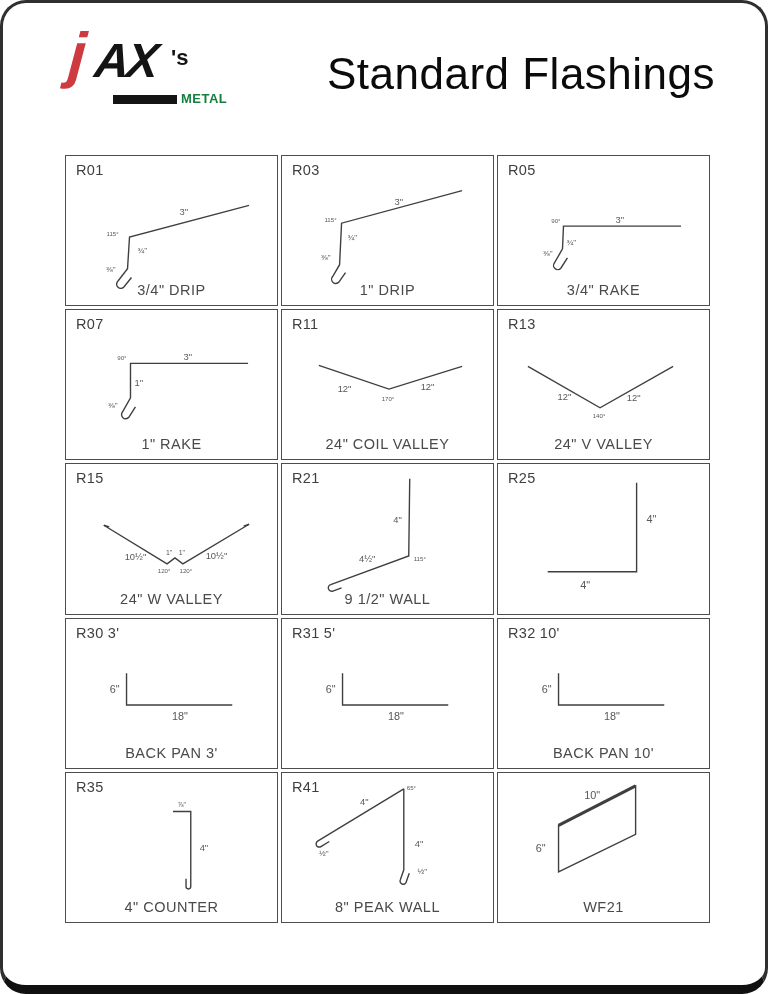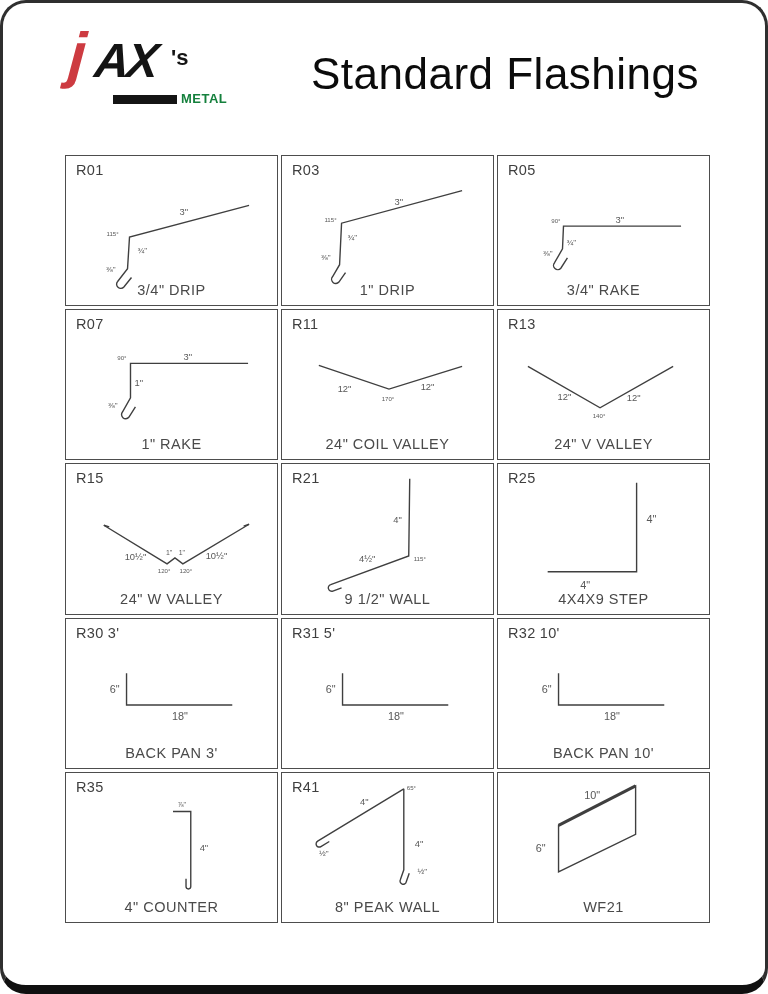--- a/index.html
+++ b/index.html
@@ -9,21 +9,21 @@
   
   .logo{position:absolute;left:52px;top:28px;width:180px;height:92px;}
   .logo .j{position:absolute;left:14px;top:-12px;font-size:62px;font-weight:bold;color:#cd3b41;
            font-style:italic;transform:skewX(-4deg);}
   .logo .ax{position:absolute;left:40px;top:2px;font-size:48px;font-weight:bold;color:#141414;
             font-style:italic;letter-spacing:-3px;transform:skewX(-6deg);}
   .logo .s{position:absolute;left:116px;top:14px;font-size:22px;font-weight:bold;color:#141414;}
   .logo .bar{position:absolute;left:58px;top:64px;width:64px;height:9px;background:#141414;}
   .logo .metal{position:absolute;left:126px;top:60px;font-size:13px;font-weight:bold;color:#15803d;
                letter-spacing:.5px;}
-  .title{position:absolute;left:272px;top:46px;width:460px;text-align:center;
+  .title{position:absolute;left:288px;top:46px;width:460px;text-align:center;
          font-size:44px;color:#0b0b0b;letter-spacing:.5px;white-space:nowrap;}
   
   .grid{position:absolute;left:62px;top:152px;width:645px;height:768px;display:grid;
         grid-template-columns:repeat(3,1fr);grid-template-rows:repeat(5,1fr);gap:3px;}
   .cell{position:relative;border:1.5px solid #4d4d4d;background:#fff;box-sizing:border-box;}
   .code{position:absolute;left:10px;top:6px;font-size:14.5px;color:#3f3f3f;letter-spacing:.3px;}
   .caption{position:absolute;left:0;right:0;bottom:7px;text-align:center;font-size:14.5px;
            color:#4a4a4a;letter-spacing:.5px;}
   .diag{position:absolute;left:0;top:0;width:100%;height:100%;}
   svg path{fill:none;stroke:#3f3f3f;stroke-width:1.4;}
@@ -145,21 +145,20 @@
       <span class="caption">9 1/2" WALL</span>
     </div>
 
     <div class="cell">
       <span class="code">R25</span>
       <svg class="diag" viewBox="0 0 213 151">
         <path d="M 140 19 L 140 109 L 50 109"></path>
         <text class="fs11" x="150" y="60">4"</text>
         <text class="fs11 mid" x="88" y="126">4"</text>
       </svg>
-      <span class="caption">4X4X9 STEP</span>
     </div>
 
     <div class="cell">
       <span class="code">R30 3'</span>
       <svg class="diag" viewBox="0 0 213 151">
         <path d="M 61 55 L 61 87 L 168 87"></path>
         <text class="fs11 end" x="54" y="75">6"</text>
         <text class="fs11 mid" x="115" y="102">18"</text>
       </svg>
       <span class="caption">BACK PAN 3'</span>

